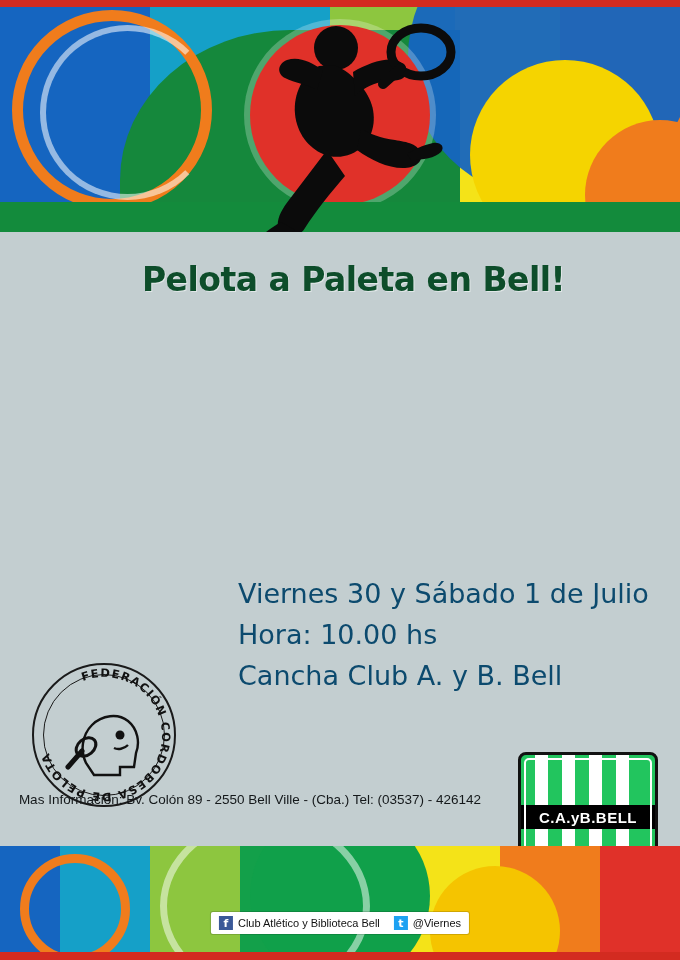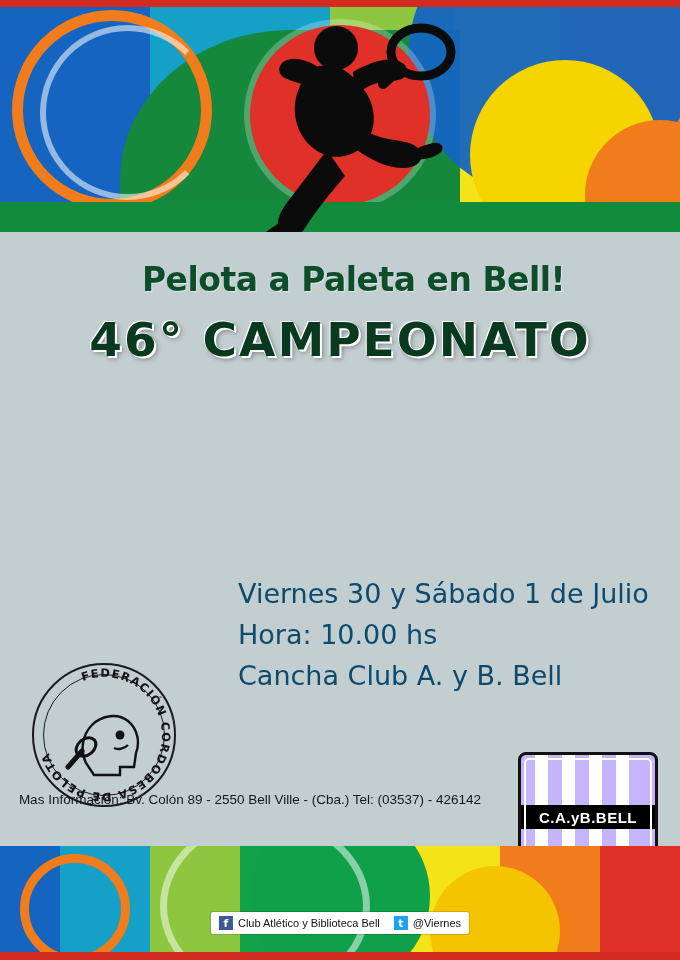--- a/index.html
+++ b/index.html
@@ -221,21 +221,21 @@
     right: 22px;
     top: 752px;
     width: 140px;
     height: 150px;
   }
   .shield-body {
     position: absolute;
     left: 0; top: 0;
     width: 140px;
     height: 150px;
-    background: #c4b5fd;
+    background: #22c55e;
     border-radius: 8px 8px 48% 48% / 8px 8px 34% 34%;
     overflow: hidden;
     border: 3px solid #111;
     box-sizing: border-box;
   }
   .stripe {
     position: absolute;
     top: 0;
     width: 13px;
     height: 100%;
@@ -401,21 +401,20 @@
         <path d="M186 58 L168 74" stroke="#0b0b0b" stroke-width="10" stroke-linecap="round"></path>
       </g>
     </svg>
 
     <div class="top-rule"></div>
   </div>
 
   <div class="headline-wrap">
     <div class="subtitle">Pelota a Paleta en Bell!</div>
     <div class="bigtitle">
-      <span class="l1">46° Campeonato</span>
     </div>
   </div>
 
   <div class="details">
     <div>Viernes 30 y Sábado 1 de Julio</div>
     <div>Hora: 10.00 hs</div>
     <div>Cancha Club A. y B. Bell</div>
   </div>
 
   <div class="seal">

